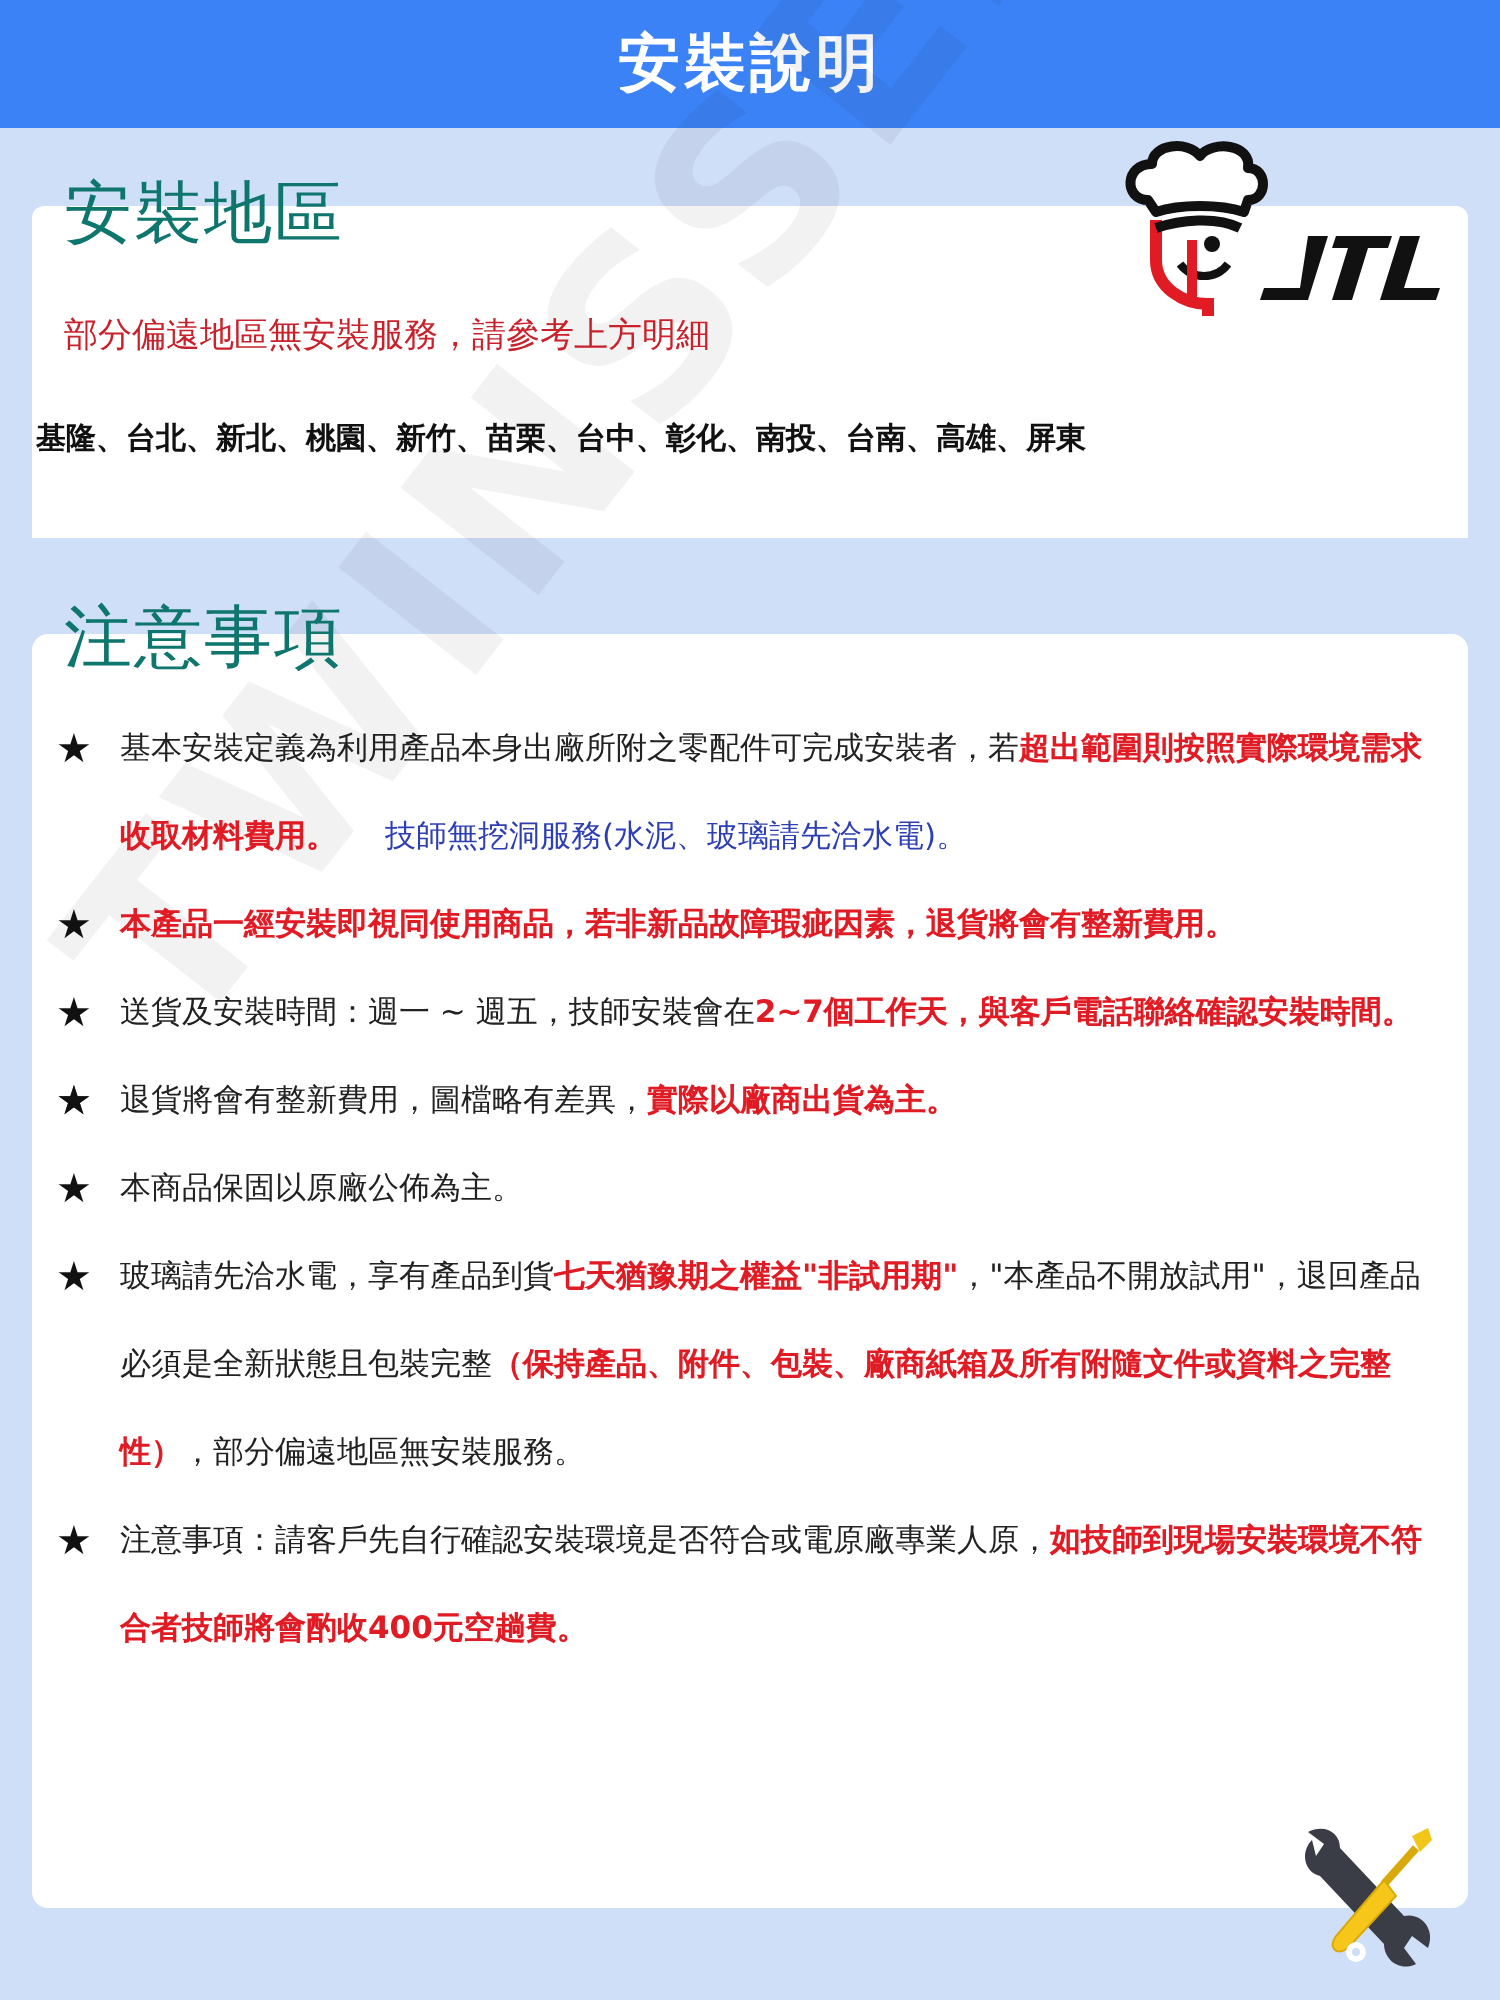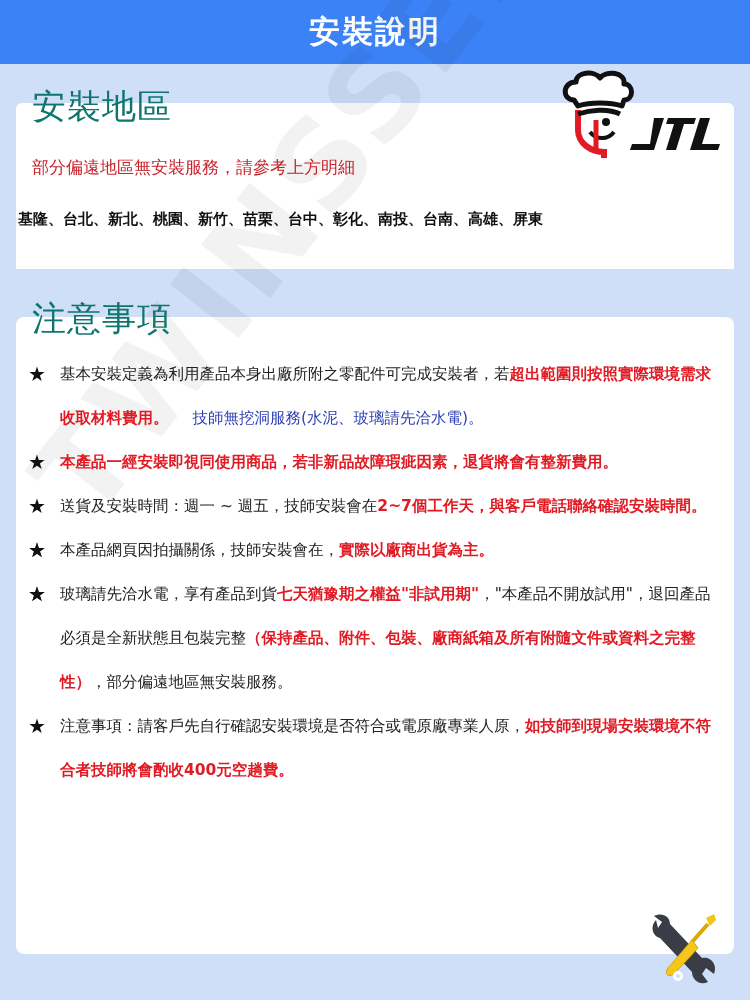--- a/index.html
+++ b/index.html
@@ -103,24 +103,25 @@
   </div>
   <div class="note">
     <span class="star">★</span>
     <span>送貨及安裝時間：週一 ~ 週五，技師安裝會在</span><span class="red">2~7個工作天，與客戶電話聯絡確認安裝時間。</span>
   </div>
   <div class="note">
     <span class="star">★</span>
   </div>
   <div class="note">
     <span class="star">★</span>
-    <span>本產品網頁因拍攝關係，技師安裝會在，</span><span class="red">實際以廠商出貨為主。</span>
+    <span>退貨將會有整新費用，圖檔略有差異，</span><span class="red">實際以廠商出貨為主。</span>
   </div>
   <div class="note">
     <span class="star">★</span>
+    <span>本商品保固以原廠公佈為主。</span>
   </div>
   <div class="note">
     <span class="star">★</span>
     <span>玻璃請先洽水電，享有產品到貨</span><span class="red">七天猶豫期之權益"非試用期"</span><span>，"本產品不開放試用"，退回產品必須是全新狀態且包裝完整</span><span class="red">（保持產品、附件、包裝、廠商紙箱及所有附隨文件或資料之完整性）</span><span>，部分偏遠地區無安裝服務。</span>
   </div>
   <div class="note">
     <span class="star">★</span>
     <span>注意事項：請客戶先自行確認安裝環境是否符合或電原廠專業人原，</span><span class="red">如技師到現場安裝環境不符合者技師將會酌收400元空趟費。</span>
   </div>
 </div>

